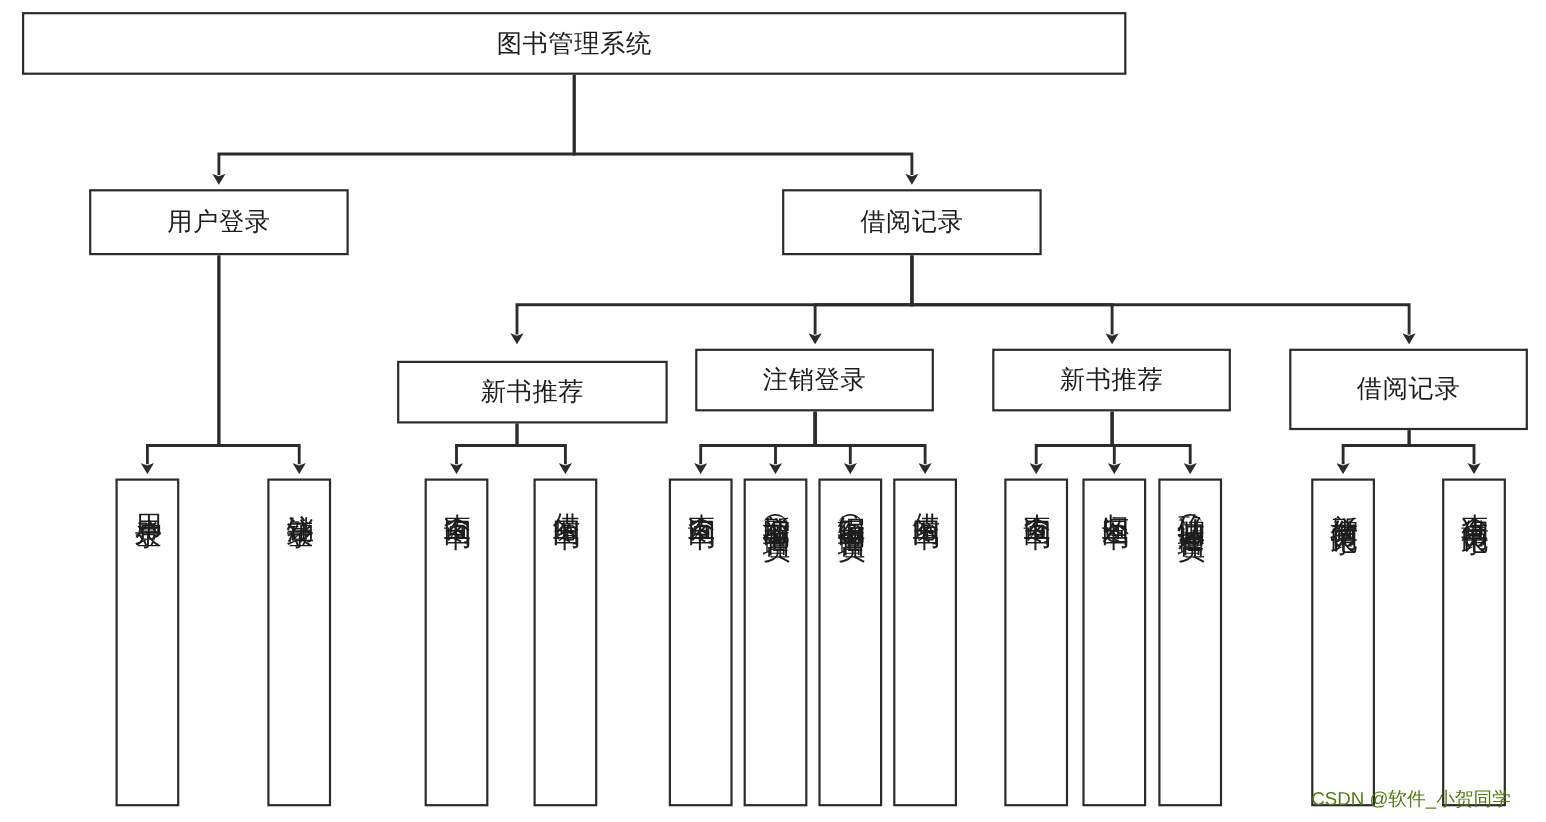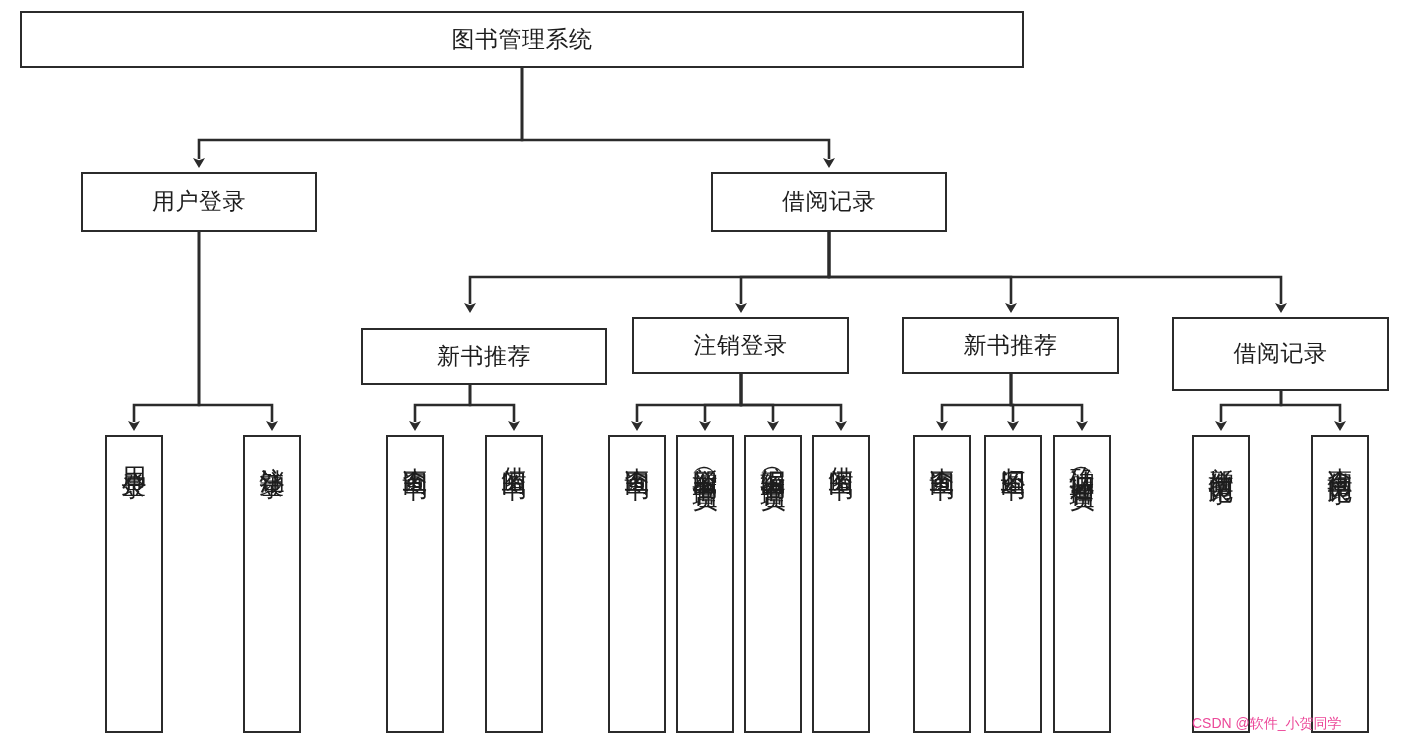--- a/index.html
+++ b/index.html
@@ -51,22 +51,22 @@
   }
   .node.vertical .node-label {
     writing-mode: vertical-rl;
     text-orientation: upright;
     font-size: 25px;
     letter-spacing: 3px;
     line-height: 1;
   }
   .watermark {
     position: absolute;
-    color: #ec4899;
-    font-size: 14px;
+    color: #4d7c0f;
+    font-size: 17px;
     white-space: nowrap;
     pointer-events: none;
   }
 </style>
 </head>
 <body>
 
 <div id="canvas">
   <svg id="edges" viewBox="0 0 1405 747" xmlns="http://www.w3.org/2000/svg">
     <defs>

